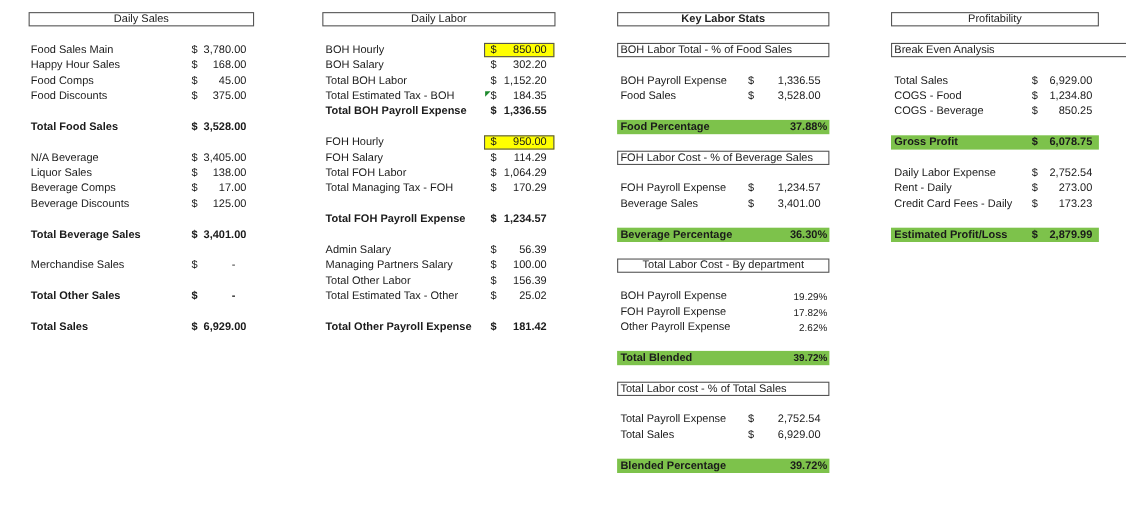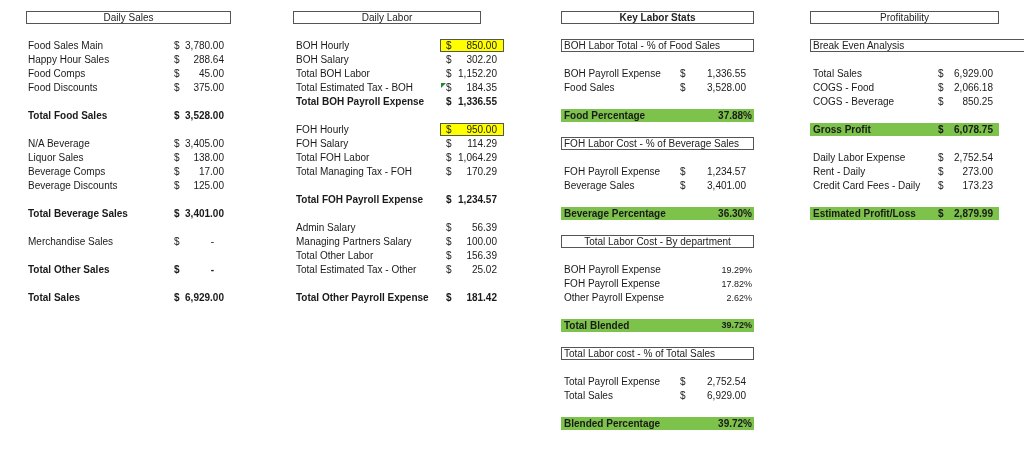--- a/index.html
+++ b/index.html
@@ -26,21 +26,21 @@
 <div>
 
   <div class="row" style="left:28px;top:39px;width:200px;">
       <span class="lbl">Food Sales Main</span>
       <span class="cur" style="left:146px">$</span>
       <span class="val" style="right:4px">3,780.00</span>
     </div>
   <div class="row" style="left:28px;top:53px;width:200px;">
       <span class="lbl">Happy Hour Sales</span>
       <span class="cur" style="left:146px">$</span>
-      <span class="val" style="right:4px">288.64</span>
+      <span class="val" style="right:4px">168.00</span>
     </div>
   <div class="row" style="left:28px;top:67px;width:200px;">
       <span class="lbl">Food Comps</span>
       <span class="cur" style="left:146px">$</span>
       <span class="val" style="right:4px">45.00</span>
     </div>
   <div class="row" style="left:28px;top:81px;width:200px;">
       <span class="lbl">Food Discounts</span>
       <span class="cur" style="left:146px">$</span>
       <span class="val" style="right:4px">375.00</span>
@@ -85,21 +85,21 @@
       <span class="cur" style="left:146px">$</span>
       <span class="val" style="right:14px">-</span>
     </div>
   <div class="row b" style="left:28px;top:291px;width:200px;">
       <span class="lbl">Total Sales</span>
       <span class="cur" style="left:146px">$</span>
       <span class="val" style="right:4px">6,929.00</span>
     </div>
 </div>
 
-<div class="hdr" style="left:293px;top:11px;width:188px;">Daily Labor</div>
+<div class="hdr" style="left:293px;top:11px;width:212px;">Daily Labor</div>
 
 <div>
   <div class="yellow" style="left:440px;top:39px;width:64px;"></div>
   <div class="yellow" style="left:440px;top:123px;width:64px;"></div>
   <div class="tick" style="left:441px;top:83px;"></div>
 
   <div class="row" style="left:296px;top:39px;width:204px;">
       <span class="lbl">BOH Hourly</span>
       <span class="cur" style="left:150px">$</span>
       <span class="val" style="right:3px">850.00</span>
@@ -251,21 +251,21 @@
 <div>
   <div class="hdr left" style="left:810px;top:39px;width:225px;">Break Even Analysis</div>
   <div class="row" style="left:813px;top:67px;width:183px;">
       <span class="lbl">Total Sales</span>
       <span class="cur" style="left:125px">$</span>
       <span class="val" style="right:3px">6,929.00</span>
     </div>
   <div class="row" style="left:813px;top:81px;width:183px;">
       <span class="lbl">COGS - Food</span>
       <span class="cur" style="left:125px">$</span>
-      <span class="val" style="right:3px">2,066.18</span>
+      <span class="val" style="right:3px">1,234.80</span>
     </div>
   <div class="row" style="left:813px;top:95px;width:183px;">
       <span class="lbl">COGS - Beverage</span>
       <span class="cur" style="left:125px">$</span>
       <span class="val" style="right:3px">850.25</span>
     </div>
   <div class="green" style="left:810px;top:123px;width:189px;">
       <span class="lbl">Gross Profit</span>
       <span class="cur" style="left:128px">$</span>
       <span class="val" style="right:6px">6,078.75</span>

